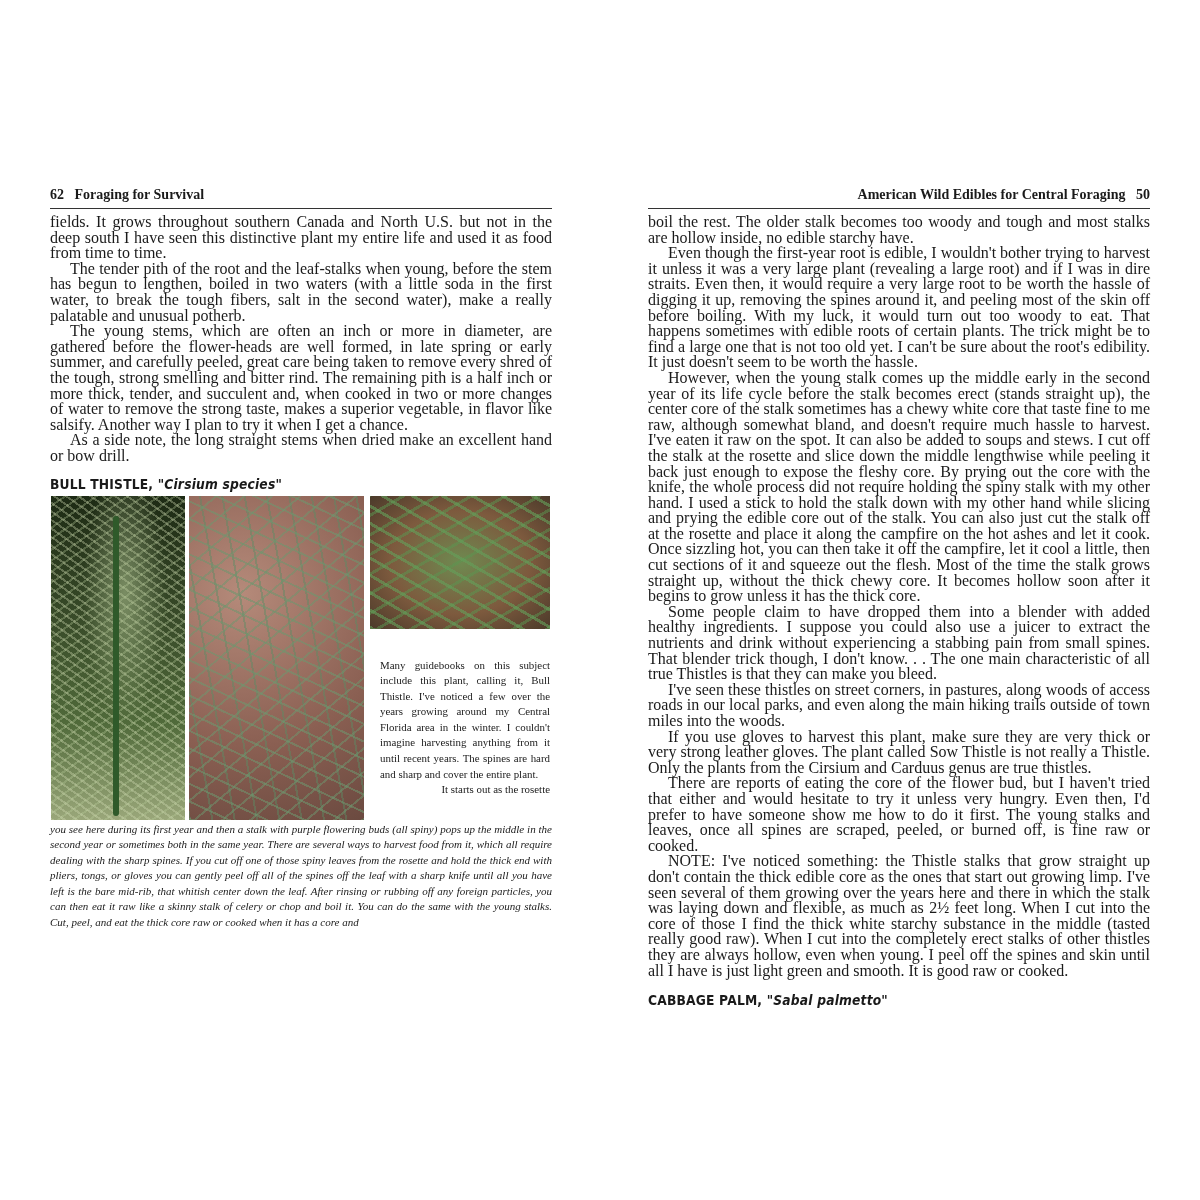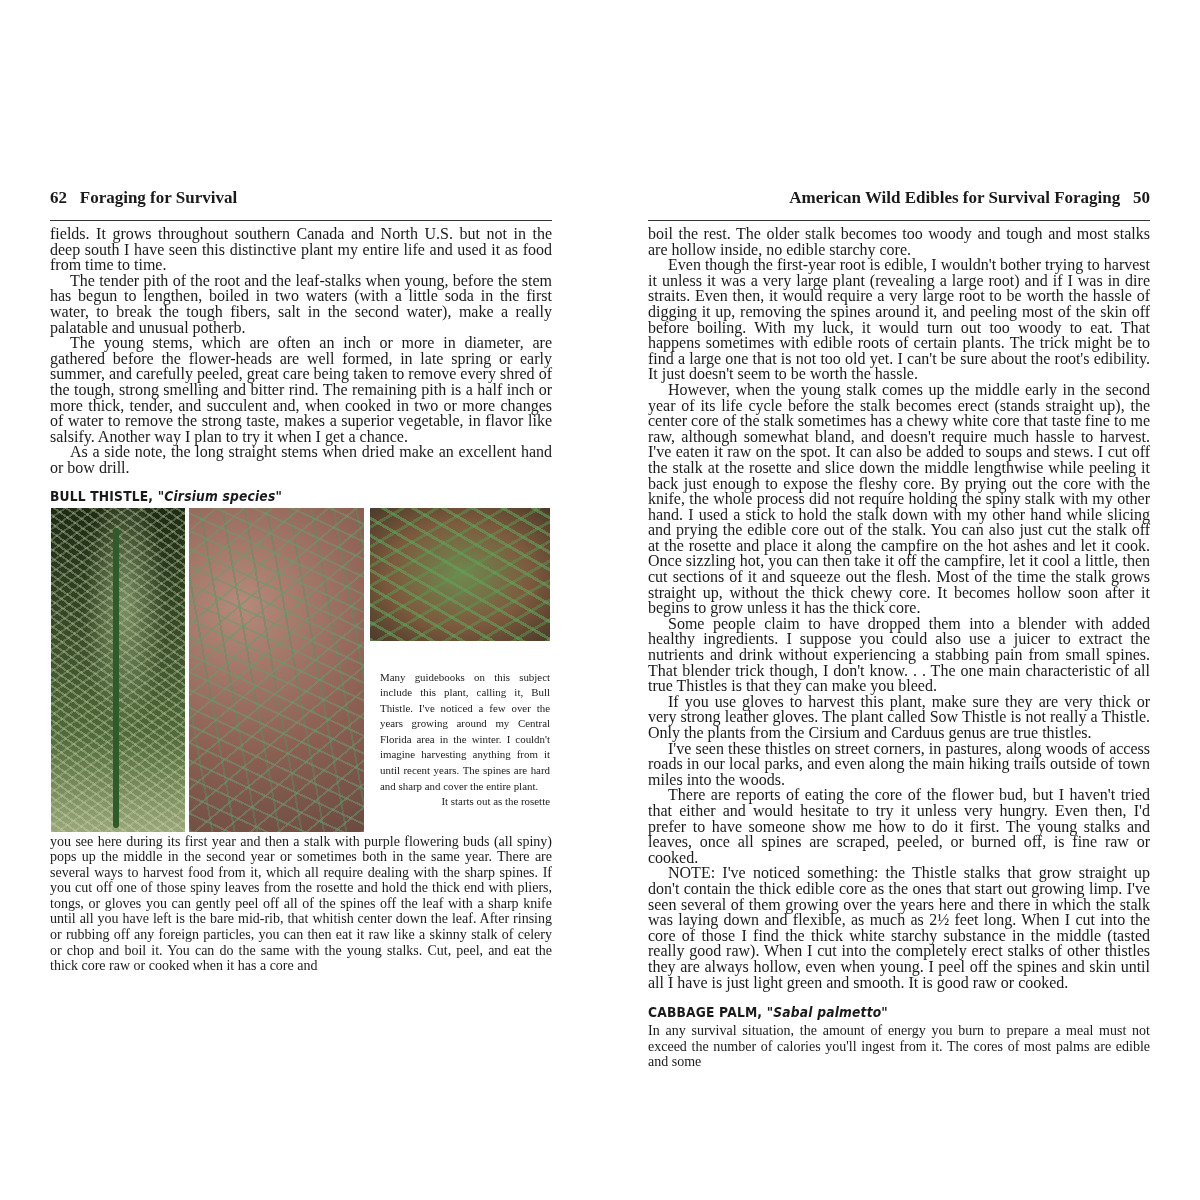--- a/index.html
+++ b/index.html
@@ -1,23 +1,23 @@
 <!DOCTYPE html>
 <html><head>
 <meta charset="utf-8">
 <style>
   html, body { margin: 0; padding: 0; background: #ffffff; }
   body { width: 1200px; height: 1200px; position: relative; overflow: hidden;
          font-family: "Liberation Serif", "DejaVu Serif", serif; color: #1a1a1a; }
   .page { position: absolute; top: 188px; }
   .page.left { left: 50px; width: 502px; }
   .page.right { left: 648px; width: 502px; }
-  .running-head { display: flex; justify-content: space-between; align-items: flex-start;
-                  font-size: 17px; font-weight: bold; border-bottom: 1.2px solid #333;
-                  padding-bottom: 18px; height: 14px; }
+  .running-head { display: flex; justify-content: space-between; align-items: center;
+                  font-size: 14px; font-weight: bold; border-bottom: 1.2px solid #333;
+                  padding-bottom: 6px; height: 14px; }
   .running-head .pnum { font-weight: bold; }
   .text { font-size: 16px; line-height: 15.6px; text-align: justify; margin-top: 5px; }
   .text p { margin: 0; text-indent: 20px; }
   .text p.noindent { text-indent: 0; }
   .heading { font-family: "DejaVu Sans", "Liberation Sans", sans-serif; font-weight: bold;
              font-size: 14px; letter-spacing: 0.2px; margin: 12px 0 4px 0; transform: scaleX(0.88);
              transform-origin: left; white-space: nowrap; }
   .heading i { font-style: italic; }
   .photos { position: relative; height: 326px; margin-top: 2px; }
   .photo { position: absolute; overflow: hidden; }
@@ -37,21 +37,21 @@
       radial-gradient(circle at 30% 30%, #b58a7a 0%, #8a5f52 60%, #6b4a40 100%); }
   .photo.p3 { left: 320px; top: 0; width: 180px; height: 133px;
     background:
       repeating-linear-gradient(30deg, rgba(100,160,90,0.6) 0 3px, rgba(0,0,0,0) 3px 15px),
       repeating-linear-gradient(-30deg, rgba(90,150,80,0.5) 0 3px, rgba(0,0,0,0) 3px 17px),
       radial-gradient(ellipse at 50% 50%, #6e8a50 0%, #7d5a3e 55%, #4b3a2a 100%); }
   .sidetext { position: absolute; left: 330px; top: 162px; width: 170px;
               font-size: 10.9px; line-height: 15.6px; text-align: justify; }
   .sidetext p { margin: 0; }
   .sidetext p.indent { text-indent: 20px; }
-  .cont { font-size: 14px; line-height: 15.6px; text-align: justify; }
+  .cont { font-size: 11px; line-height: 15.6px; text-align: justify; font-style: italic; }
   .cont p { margin: 0; }
   .right .heading { margin-top: 14px; margin-bottom: 3px; }
 </style>
 </head>
 <body>
 
 <div class="page left">
   <div class="running-head">
     <span>
       <span class="pnum">62</span>&nbsp;&nbsp;&nbsp;<span>Foraging for Survival</span>
@@ -82,35 +82,32 @@
 
   <div class="cont">
     <p>you see here during its first year and then a stalk with purple flowering buds (all spiny) pops up the middle in the second year or sometimes both in the same year. There are several ways to harvest food from it, which all require dealing with the sharp spines. If you cut off one of those spiny leaves from the rosette and hold the thick end with pliers, tongs, or gloves you can gently peel off all of the spines off the leaf with a sharp knife until all you have left is the bare mid-rib, that whitish center down the leaf. After rinsing or rubbing off any foreign particles, you can then eat it raw like a skinny stalk of celery or chop and boil it. You can do the same with the young stalks. Cut, peel, and eat the thick core raw or cooked when it has a core and</p>
   </div>
 </div>
 
 <div class="page right">
   <div class="running-head">
     <span></span>
     <span>
-      <span>American Wild Edibles for Survival Foraging</span>&nbsp;&nbsp;&nbsp;<span class="pnum">50</span>
+      <span>American Wild Edibles for Central Foraging</span>&nbsp;&nbsp;&nbsp;<span class="pnum">50</span>
     </span>
   </div>
 
   <div class="text">
-    <p class="noindent">boil the rest. The older stalk becomes too woody and tough and most stalks are hollow inside, no edible starchy core.</p>
+    <p class="noindent">boil the rest. The older stalk becomes too woody and tough and most stalks are hollow inside, no edible starchy have.</p>
     <p>Even though the first-year root is edible, I wouldn't bother trying to harvest it unless it was a very large plant (revealing a large root) and if I was in dire straits. Even then, it would require a very large root to be worth the hassle of digging it up, removing the spines around it, and peeling most of the skin off before boiling. With my luck, it would turn out too woody to eat. That happens sometimes with edible roots of certain plants. The trick might be to find a large one that is not too old yet. I can't be sure about the root's edibility. It just doesn't seem to be worth the hassle.</p>
     <p>However, when the young stalk comes up the middle early in the second year of its life cycle before the stalk becomes erect (stands straight up), the center core of the stalk sometimes has a chewy white core that taste fine to me raw, although somewhat bland, and doesn't require much hassle to harvest. I've eaten it raw on the spot. It can also be added to soups and stews. I cut off the stalk at the rosette and slice down the middle lengthwise while peeling it back just enough to expose the fleshy core. By prying out the core with the knife, the whole process did not require holding the spiny stalk with my other hand. I used a stick to hold the stalk down with my other hand while slicing and prying the edible core out of the stalk. You can also just cut the stalk off at the rosette and place it along the campfire on the hot ashes and let it cook. Once sizzling hot, you can then take it off the campfire, let it cool a little, then cut sections of it and squeeze out the flesh. Most of the time the stalk grows straight up, without the thick chewy core. It becomes hollow soon after it begins to grow unless it has the thick core.</p>
     <p>Some people claim to have dropped them into a blender with added healthy ingredients. I suppose you could also use a juicer to extract the nutrients and drink without experiencing a stabbing pain from small spines. That blender trick though, I don't know. . . The one main characteristic of all true Thistles is that they can make you bleed.</p>
+    <p>I've seen these thistles on street corners, in pastures, along woods of access roads in our local parks, and even along the main hiking trails outside of town miles into the woods.</p>
     <p>If you use gloves to harvest this plant, make sure they are very thick or very strong leather gloves. The plant called Sow Thistle is not really a Thistle. Only the plants from the Cirsium and Carduus genus are true thistles.</p>
-    <p>I've seen these thistles on street corners, in pastures, along woods of access roads in our local parks, and even along the main hiking trails outside of town miles into the woods.</p>
     <p>There are reports of eating the core of the flower bud, but I haven't tried that either and would hesitate to try it unless very hungry. Even then, I'd prefer to have someone show me how to do it first. The young stalks and leaves, once all spines are scraped, peeled, or burned off, is fine raw or cooked.</p>
     <p>NOTE: I've noticed something: the Thistle stalks that grow straight up don't contain the thick edible core as the ones that start out growing limp. I've seen several of them growing over the years here and there in which the stalk was laying down and flexible, as much as 2½ feet long. When I cut into the core of those I find the thick white starchy substance in the middle (tasted really good raw). When I cut into the completely erect stalks of other thistles they are always hollow, even when young. I peel off the spines and skin until all I have is just light green and smooth. It is good raw or cooked.</p>
   </div>
 
   <div class="heading">
     <span>CABBAGE PALM, </span><i>"Sabal palmetto"</i>
   </div>
 
-  <div class="cont">
-    <p>In any survival situation, the amount of energy you burn to prepare a meal must not exceed the number of calories you'll ingest from it. The cores of most palms are edible and some</p>
-  </div>
 </div>
 
 </body></html>

